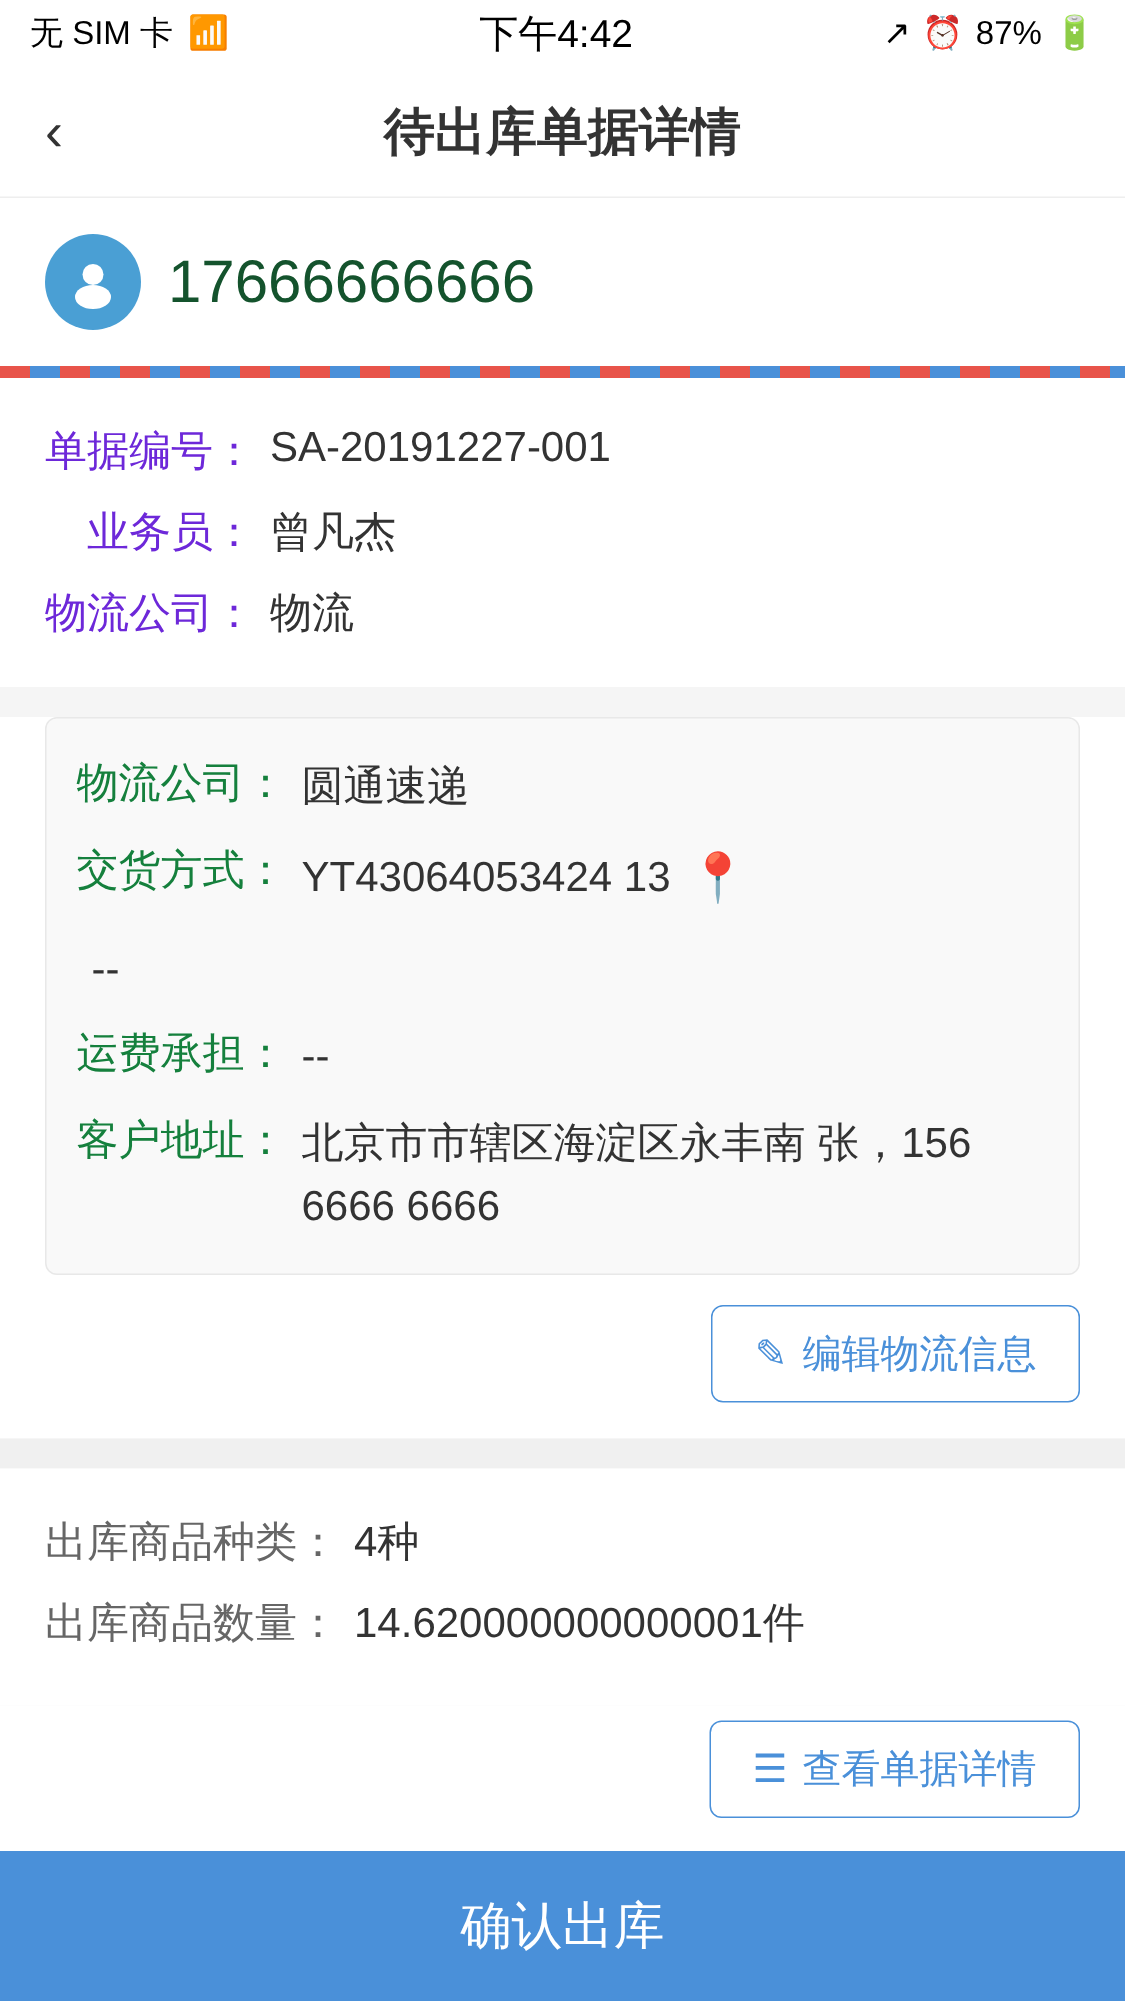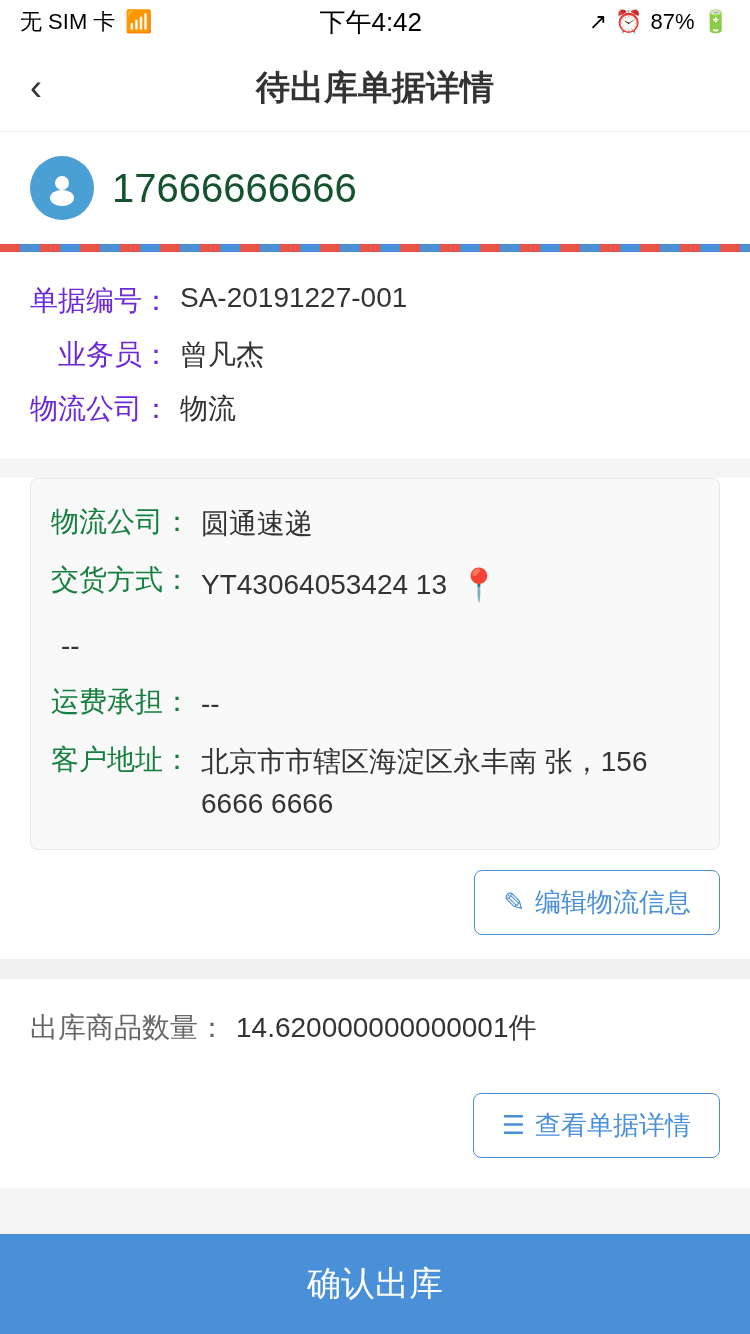--- a/index.html
+++ b/index.html
@@ -329,20 +329,24 @@
       <span>✎</span>
       <span>编辑物流信息</span>
     </button>
   </div>
 </div>
 
 <div class="section-separator"></div>
 
 <div class="goods-section">
   <div class="goods-row">
+    <span class="goods-label">出库商品种类：</span>
+    <span class="goods-value">4种</span>
+  </div>
+  <div class="goods-row">
     <span class="goods-label">出库商品数量：</span>
     <span class="goods-value">14.620000000000001件</span>
   </div>
 </div>
 
 <div class="detail-btn-row">
   <button class="detail-btn">
     <span>☰</span>
     <span>查看单据详情</span>
   </button>

